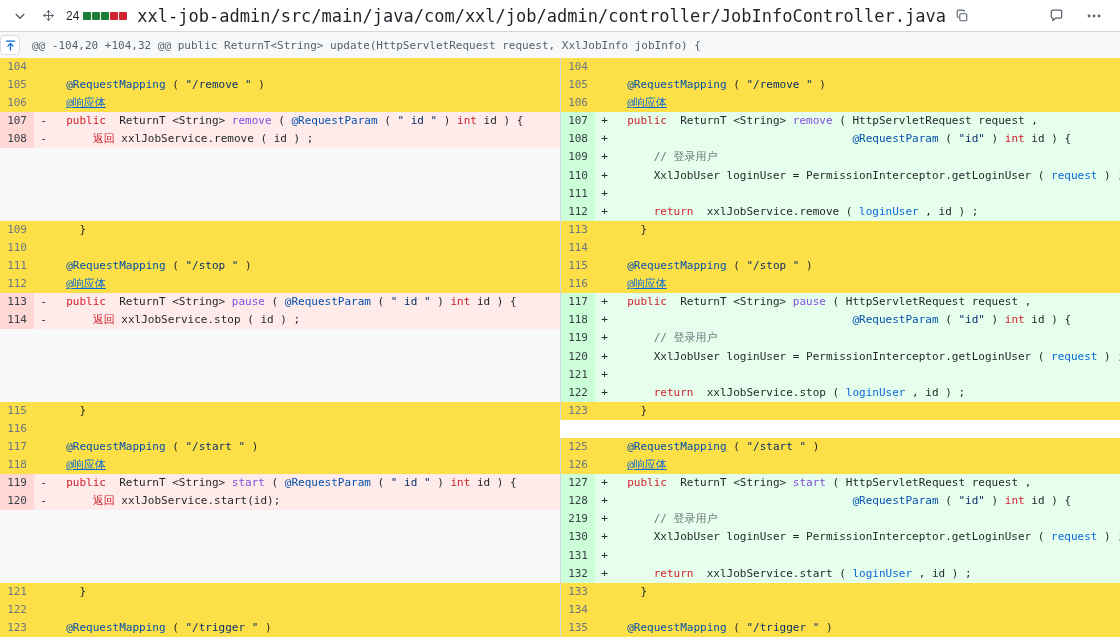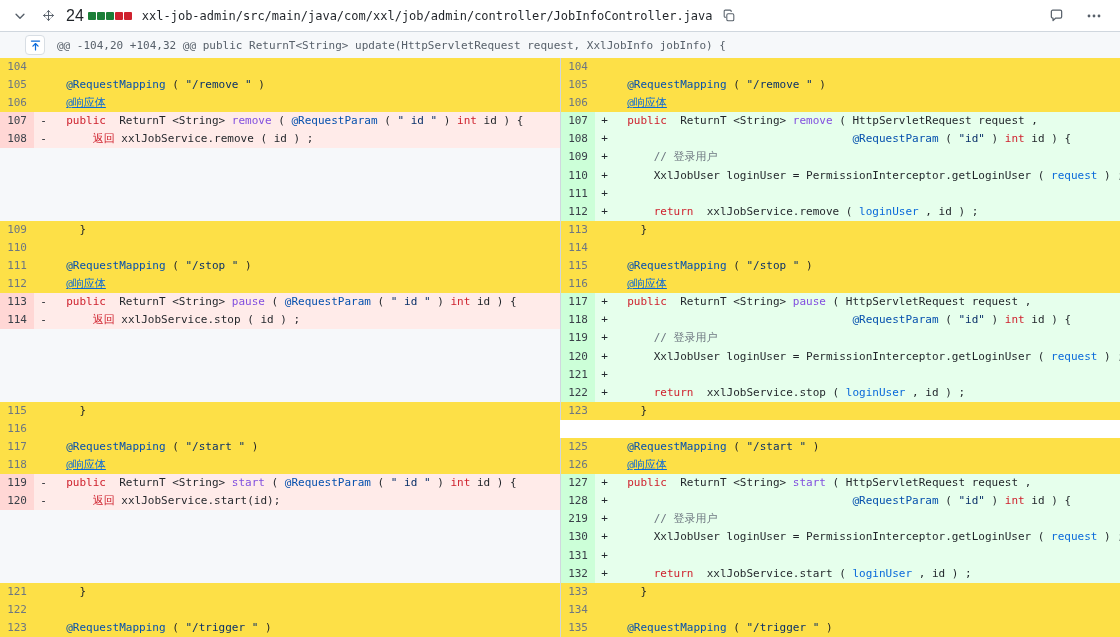--- a/index.html
+++ b/index.html
@@ -9,34 +9,34 @@
   }
   *{box-sizing:border-box;}
   html,body{margin:0;padding:0;}
   body{width:1120px;height:637px;overflow:hidden;background:#fff;
        font-family:"Liberation Sans",sans-serif;color:var(--txt);}
   
   .file-header{height:32px;border-bottom:1px solid var(--border);display:flex;
     align-items:center;padding:0 12px 0 10px;background:#fff;}
   .icon-btn{display:inline-flex;align-items:center;justify-content:center;
     width:20px;height:20px;flex:none;cursor:pointer;background:none;border:none;padding:0;}
-  .stat-count{font-size:16px;margin-left:8px;color:var(--txt);}
+  .stat-count{font-size:12px;margin-left:8px;color:var(--txt);}
   .squares{display:inline-flex;gap:1px;margin-left:4px;}
   .sq{width:8px;height:8px;border-radius:1px;display:inline-block;}
   .sq.add{background:#1a7f37;}
   .sq.del{background:#cf222e;}
-  .file-path{font-family:"DejaVu Sans Mono","Liberation Mono",monospace;font-size:12px;
+  .file-path{font-family:"DejaVu Sans Mono","Liberation Mono",monospace;font-size:17px;
     margin-left:10px;color:var(--txt);white-space:nowrap;}
   .copy-btn{margin-left:6px;}
   .spacer{flex:1;}
   .hdr-right{display:inline-flex;gap:18px;margin-right:4px;}
   .mv{margin-left:8px;}
   
   .hunk-row{height:26px;background:var(--empty-bg);display:flex;align-items:center;
-    padding-left:25px;}
+    padding-left:0;}
   .expand-btn{width:20px;height:20px;border:1px solid #d8dee4;border-radius:4px;
     background:#fff;display:inline-flex;align-items:center;justify-content:center;
     cursor:pointer;flex:none;padding:0;}
   .hunk-text{font-family:"DejaVu Sans Mono","Liberation Mono",monospace;font-size:11px;
     color:var(--muted);margin-left:12px;white-space:pre;}
   
   .diff-body{font-family:"DejaVu Sans Mono","Liberation Mono",monospace;font-size:11px;}
   .diff-row{display:flex;height:18.1px;line-height:18.1px;}
   .half{width:560px;display:flex;overflow:hidden;}
   .half-right{border-left:1px solid var(--border);}

